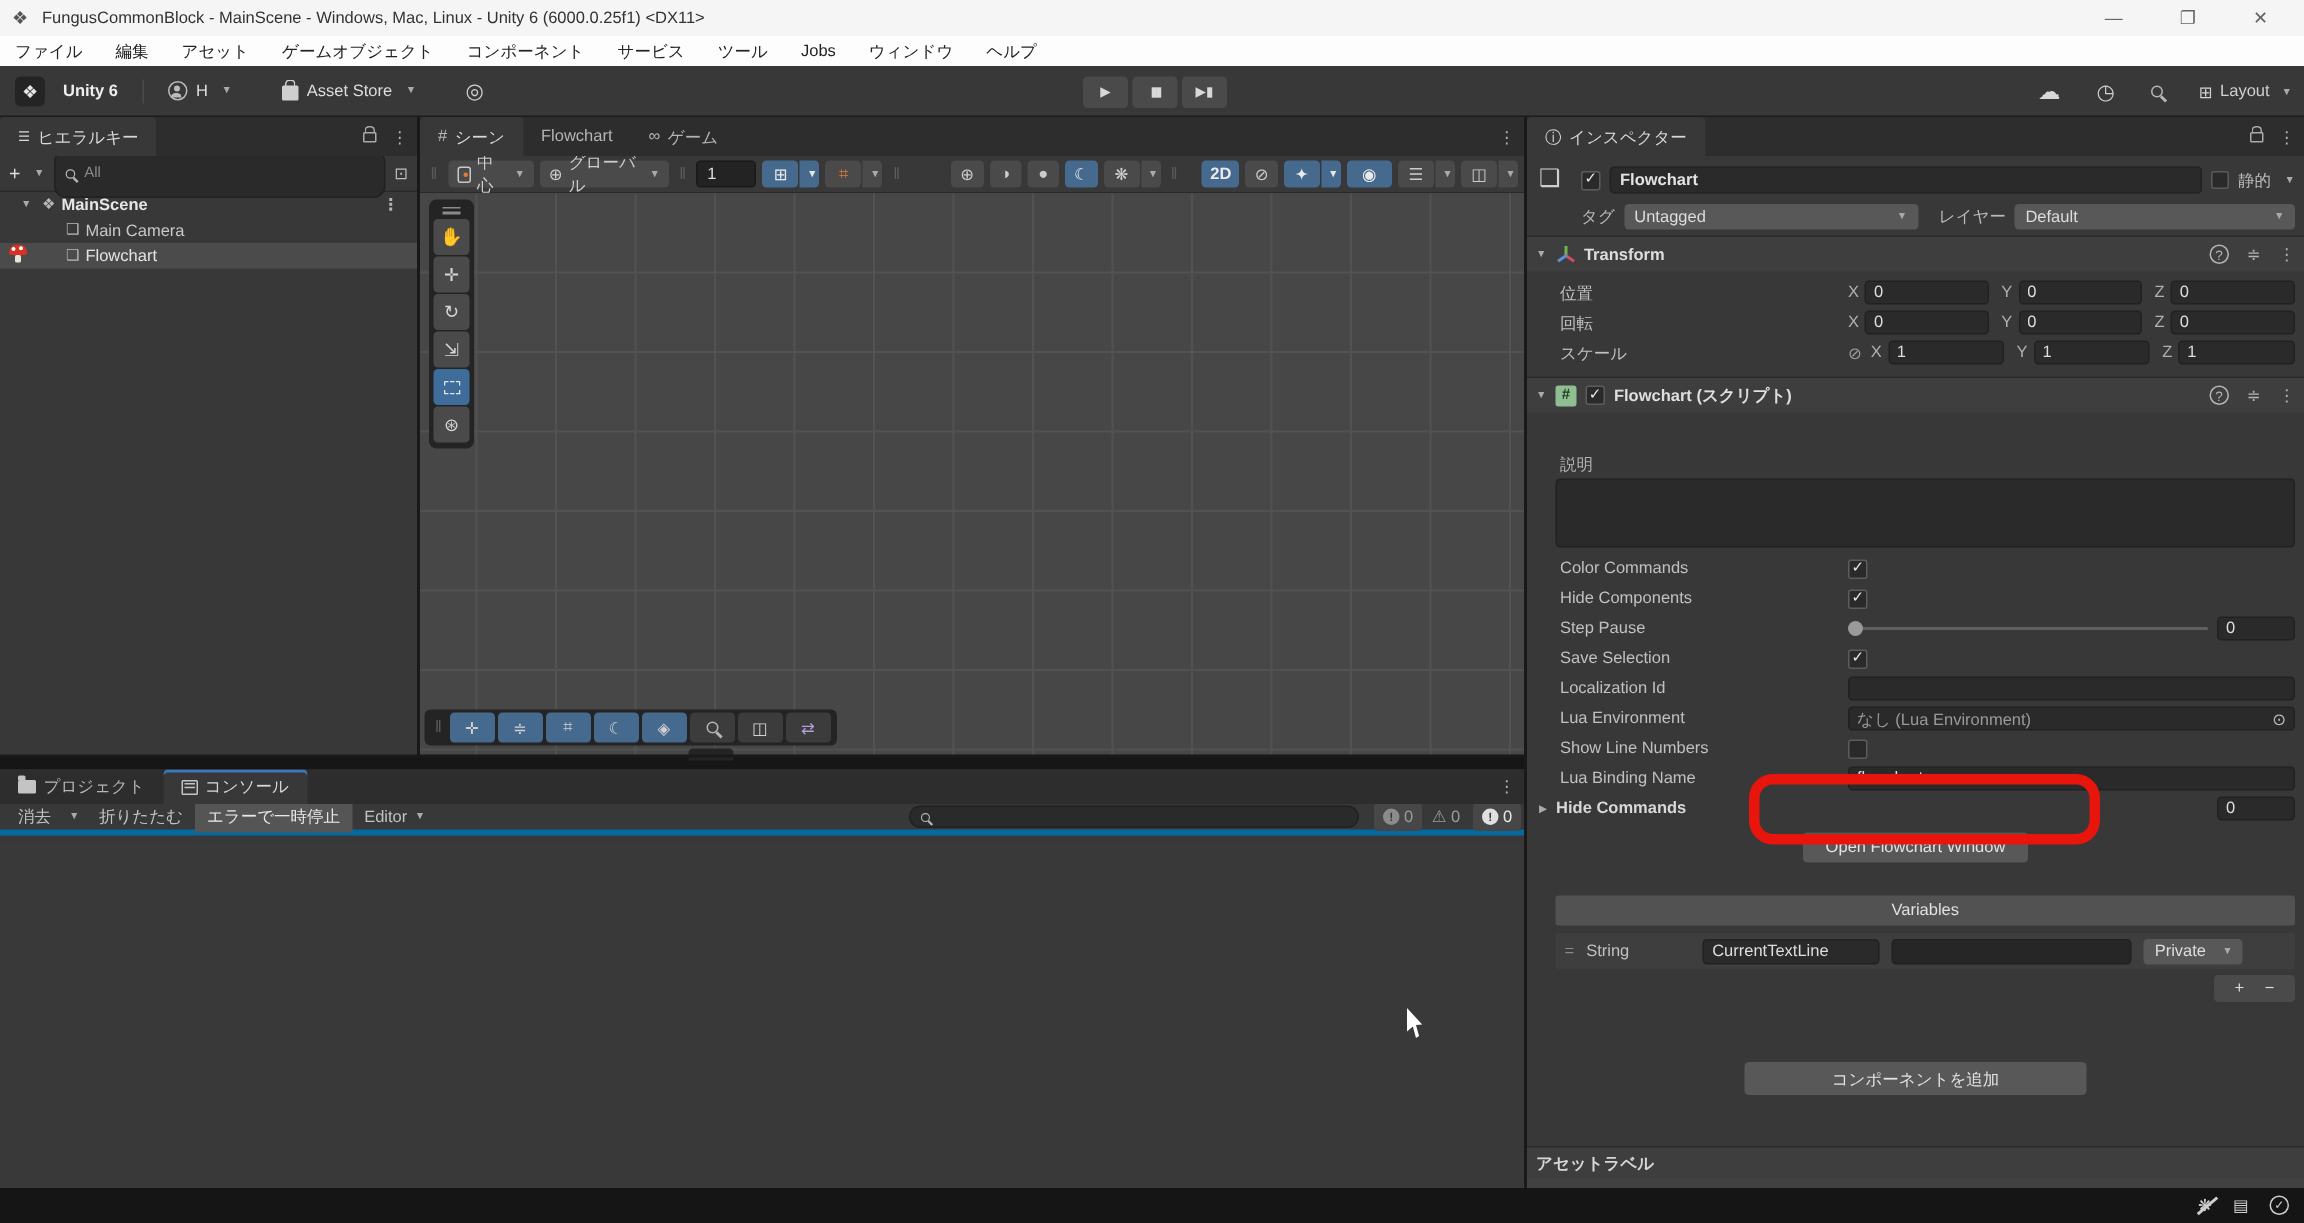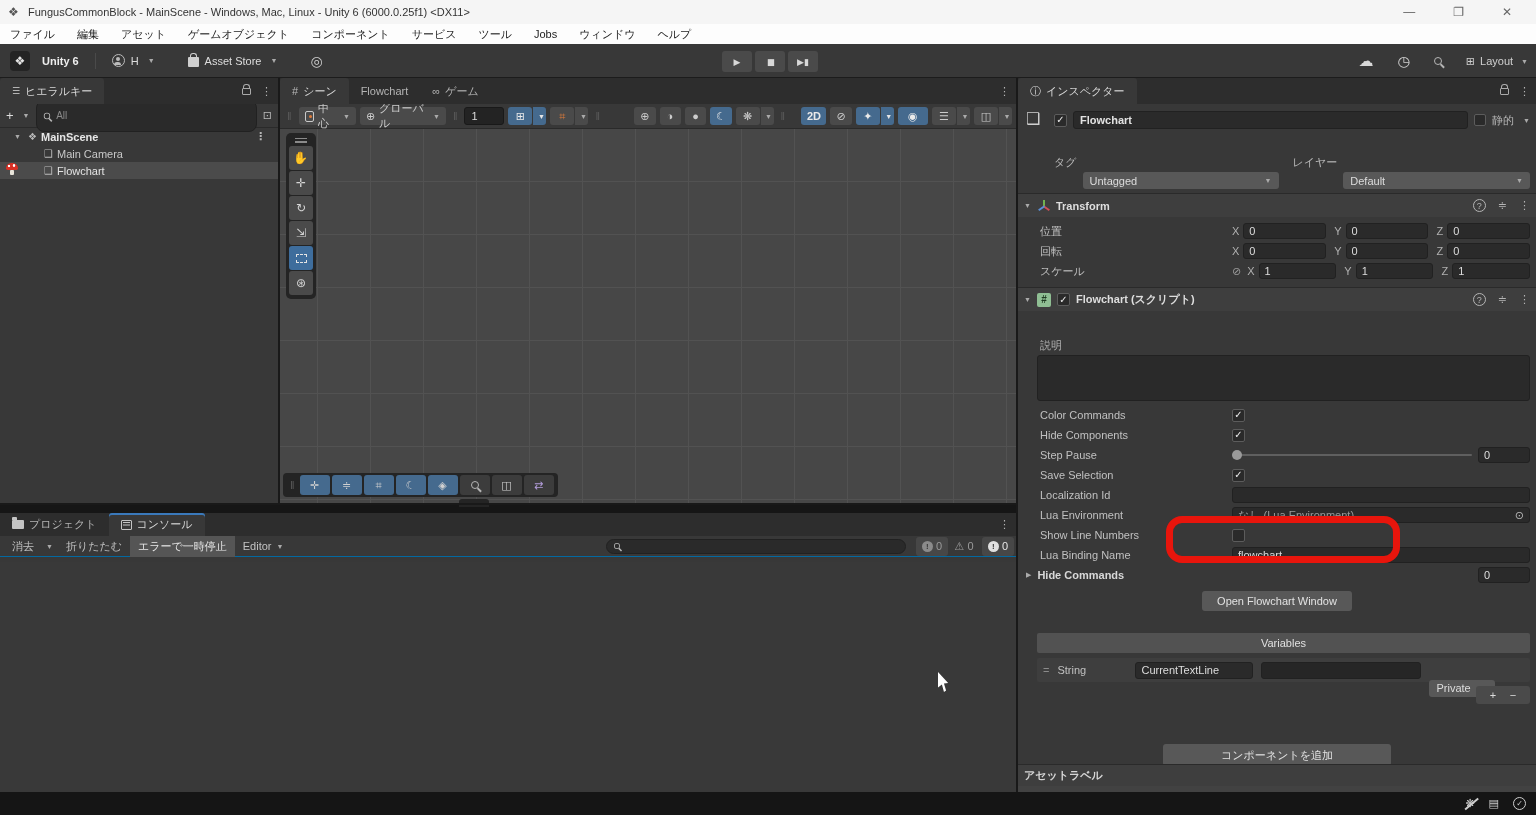--- a/index.html
+++ b/index.html
@@ -80,21 +80,21 @@
   .tp-handle i{display:block;height:1.5px;background:#8a8a8a;}
   .toolbtn{width:24px;height:24px;margin:1px auto;background:#4a4a4a;border-radius:3px;display:flex;align-items:center;justify-content:center;color:#d5d5d5;font-size:12px;}
   .toolbtn.on{background:#3e6d9c;}
   .rect-ic{width:11px;height:9px;border:1.5px dashed #e5e5e5;border-radius:1px;}
   #overlaybar{position:absolute;left:3px;bottom:7px;height:24px;background:#242424;border-radius:4px;display:flex;align-items:center;padding:2px 4px;gap:2px;}
   .obtn{width:30px;height:20px;border-radius:3px;background:#3c3c3c;display:flex;align-items:center;justify-content:center;color:#d0d0d0;font-size:11px;}
   .obtn.on{background:#456a8e;}
   .ov-pill{position:absolute;left:179px;bottom:-3px;width:30px;height:8px;background:#242424;border-radius:3px 3px 0 0;}
   
   #console{left:0;top:513px;width:1016px;height:287px;}
-  .c-toolbar{height:21px;display:flex;align-items:center;background:#383838;border-bottom:1px solid #0369a1;padding-left:4px;}
+  .c-toolbar{height:21px;display:flex;align-items:center;background:#383838;border-bottom:4px solid #0369a1;padding-left:4px;}
   .cbtn{height:21px;display:flex;align-items:center;padding:0 8px;color:#c2c2c2;}
   .cbtn.on{background:#555;color:#e8e8e8;}
   .c-search{width:300px;height:15px;background:#2a2a2a;border:1px solid #212121;border-radius:8px;margin-left:auto;display:flex;align-items:center;padding:0 6px;gap:4px;}
   .counters{display:flex;margin:0 2px 0 8px;}
   .cnt{width:32px;height:19px;display:flex;align-items:center;justify-content:center;gap:3px;color:#9a9a9a;}
   .cnt.seg{background:#474747;border-radius:3px;margin-left:2px;}
   .bang{width:11px;height:11px;border-radius:50%;background:#8b8b8b;color:#383838;font-weight:bold;font-size:8px;display:flex;align-items:center;justify-content:center;}
   .bang.bright{background:#e0e0e0;}
   .warn{color:#9a9a9a;font-size:11px;}
   #console .content{position:absolute;left:0;top:49px;right:0;bottom:2px;background:#393939;}
@@ -102,21 +102,21 @@
   .icon-folder:before{content:'';position:absolute;left:0;top:-3px;width:5px;height:3px;background:#c4c4c4;border-radius:1px 1px 0 0;}
   .icon-console{width:11px;height:10px;border:1.2px solid #c4c4c4;border-radius:1px;position:relative;display:inline-block;}
   .icon-console:before{content:'';position:absolute;left:1px;top:1px;width:7px;height:1.2px;background:#c4c4c4;box-shadow:0 2.5px 0 #c4c4c4;}
   
   #inspector{left:1018px;top:78px;width:518px;height:714px;}
   .insp-head{padding:5px 6px 4px 8px;display:flex;flex-direction:column;gap:5px;}
   .ih-row{display:flex;align-items:center;gap:6px;}
   .cube-big{width:22px;height:22px;color:#cfcfcf;font-size:16px;position:relative;}
   .chk{width:13px;height:13px;background:#2a2a2a;border:1px solid #5c5c5c;border-radius:2px;display:flex;align-items:center;justify-content:center;color:#ececec;font-size:10px;line-height:10px;}
   .namefield{flex:1;height:18px;background:#2a2a2a;border:1px solid #212121;border-radius:3px;color:#e2e2e2;padding:0 6px;font-weight:bold;font-family:inherit;font-size:11px;}
-  .drop{height:17px;background:#585858;border-radius:3px;display:flex;align-items:center;padding:0 7px;color:#ddd;gap:6px;margin-top:36px;}
+  .drop{height:17px;background:#585858;border-radius:3px;display:flex;align-items:center;padding:0 7px;color:#ddd;gap:6px;}
   .drop .dd{margin-left:auto;}
   .lbl{color:#b9b9b9;}
   .comp-head{height:24px;border-top:1px solid #2a2a2a;background:#3e3e3e;display:flex;align-items:center;gap:6px;padding:0 6px;}
   .comp-head .title{font-weight:bold;color:#dedede;}
   .comp-right{margin-left:auto;display:flex;align-items:center;gap:12px;color:#b5b5b5;}
   .circ-q{width:13px;height:13px;border-radius:50%;border:1.2px solid #b5b5b5;font-size:9px;display:flex;align-items:center;justify-content:center;}
   .axis-ic{width:13px;height:13px;position:relative;display:inline-block;}
   .axis-ic i{position:absolute;left:6px;top:1px;width:2px;height:7px;background:#71b350;}
   .axis-ic i.r{transform-origin:1px 6.5px;transform:rotate(125deg);background:#d24d57;}
   .axis-ic i.b{transform-origin:1px 6.5px;transform:rotate(-125deg);background:#5a8fd8;}

